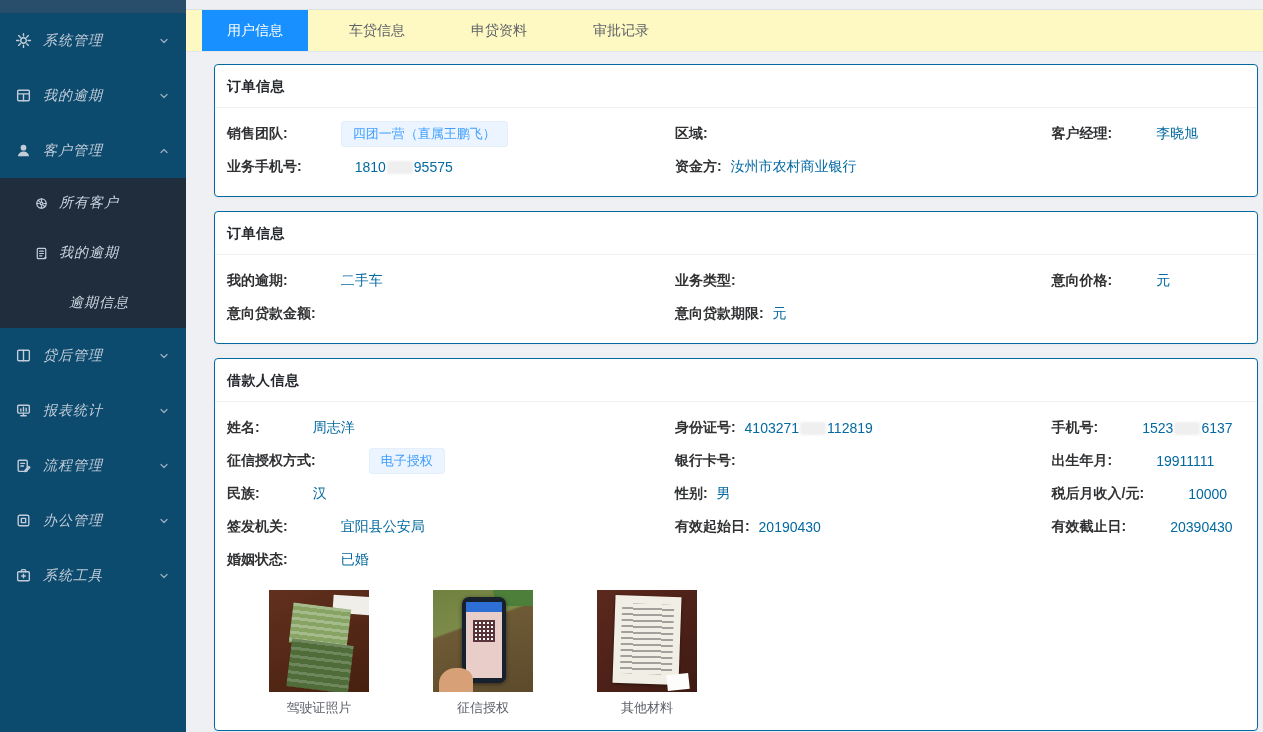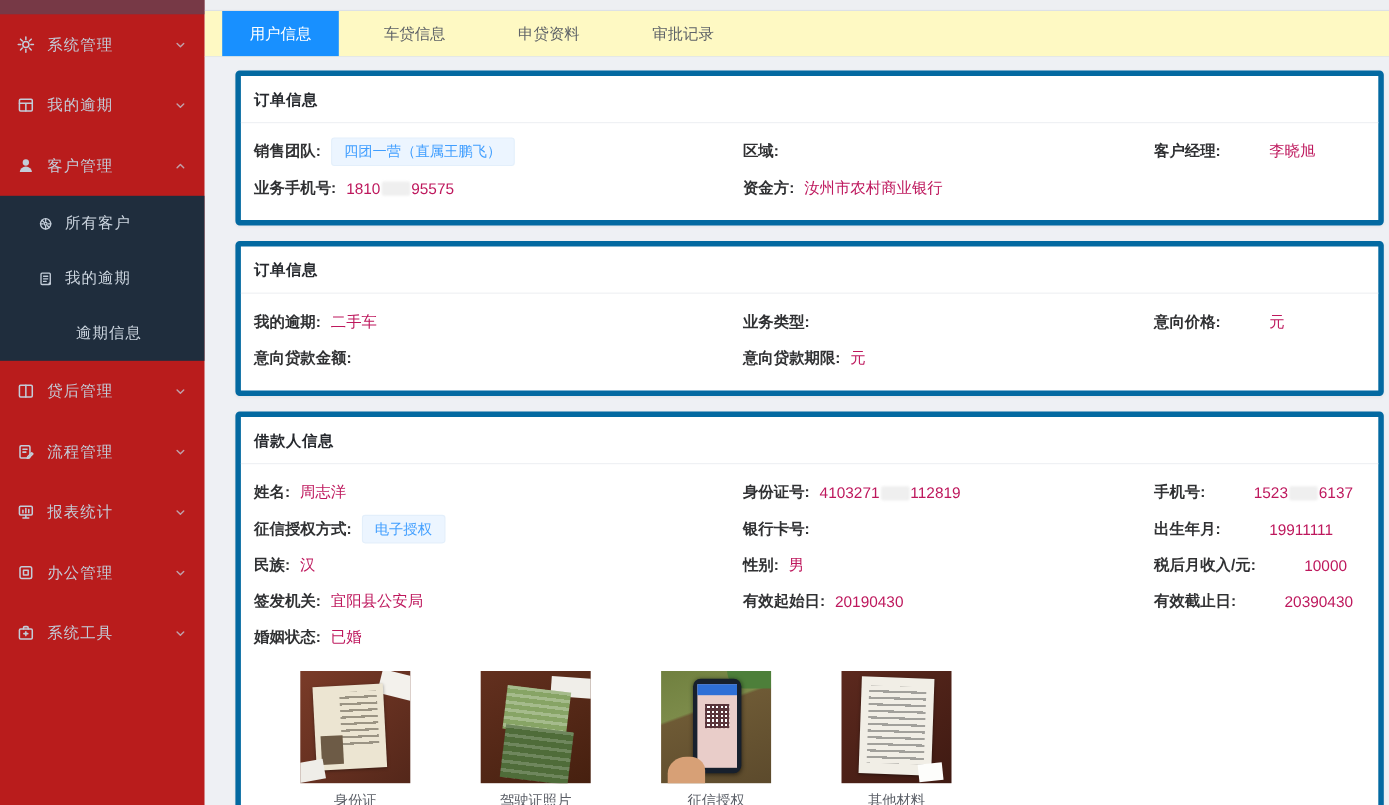--- a/index.html
+++ b/index.html
@@ -1,21 +1,21 @@
 <!DOCTYPE html>
 <html><head>
 <meta charset="utf-8">
 <style>
   * { margin:0; padding:0; box-sizing:border-box; }
   html,body { width:1263px; height:732px; overflow:hidden; }
   body { font-family:"Liberation Sans", sans-serif; background:#eef0f4; }
   .app { display:flex; width:1263px; height:732px; }
 
   
-  aside { width:186px; background:#b91c1c; flex-shrink:0; height:732px; }
+  aside { width:186px; background:#0c4a6e; flex-shrink:0; height:732px;font-style:italic; }
   .side-top { height:13px; background:#42526a; opacity:.55; }
   .sitem { height:55px; display:flex; align-items:center; padding:0 16px 0 14px;
            color:#c3cdd9; font-size:14px; cursor:pointer; }
   .sitem .ic { width:18px; height:18px; display:flex; align-items:center; justify-content:center; }
   .sitem .lab { flex:1; margin-left:11px; letter-spacing:1px; }
   .chev { width:12px; height:12px; opacity:.75; }
   .submenu { background:#1f2d3d; }
   .ssub { height:50px; display:flex; align-items:center; padding-left:33px;
           color:#cdd6e0; font-size:14px; cursor:pointer; }
   .ssub .ic { width:16px; height:16px; display:flex; align-items:center; justify-content:center; }
@@ -24,30 +24,30 @@
   svg.line { fill:none; stroke:#c3cdd9; stroke-width:1.3; stroke-linecap:round; stroke-linejoin:round; }
 
   
   main { flex:1; display:flex; flex-direction:column; height:732px; overflow:hidden; }
   .topstrip { height:10px; background:#edeff2; border-bottom:1px solid #dde1e6; }
   .tabbar { display:flex; padding-left:16px; background:#fef9c3; border-bottom:1px solid #e2e6ea; height:42px; align-items:flex-end;gap:16px; }
   .tab { height:41px; line-height:41px; padding:0 25px; font-size:14px; color:#5f6368; cursor:pointer; }
   .tab.active { background:#1890ff; color:#fff; }
   .content { flex:1; background:#eef0f4; padding:12px 5px 0 28px; overflow:hidden; }
 
-  .card { background:#fff; border:5px solid #0369a1; border-radius:4px;
+  .card { background:#fff; border:1px solid #0369a1; border-radius:4px;
           box-shadow:0 1px 3px rgba(0,0,0,.04); margin-bottom:14px; }
   .card-title { padding:13px 12px 11px; font-size:14px; font-weight:700; color:#26292e;
                 border-bottom:1px solid #eef0f3; letter-spacing:.5px; }
   .card-body { padding:9px 12px 13px; }
   .row { display:flex; height:33px; align-items:center; }
-  .c1 { width:44%; } .c2 { width:37%; } .c3 { width:19%;gap:35px; }
+  .c1 { width:44%;gap:44px; } .c2 { width:37%; } .c3 { width:19%;gap:35px; }
   .field { display:flex; align-items:center; font-size:14px; min-width:0; }
   .lbl { font-weight:700; color:#303133; margin-right:9px; white-space:nowrap; }
-  .val { color:#be185d; white-space:nowrap; }
+  .val { color:#0369a1; white-space:nowrap; }
   .redact { display:inline-block; width:26px; height:13px; background:#efefef;
             border-radius:2px; margin:0 1px; vertical-align:-2px; filter:blur(1px); }
   .tag { background:#ecf5ff; color:#409eff; border:1px solid #e3effb; border-radius:3px;
          font-size:13px; padding:3px 11px; white-space:nowrap; }
 
   
   .shots { display:flex; gap:64px; margin:14px 0 0 42px; }
   .shot { width:100px; }
   .thumb { width:100px; height:102px; position:relative; overflow:hidden; cursor:pointer; }
   .thumb div { position:absolute; }
@@ -180,38 +180,38 @@
       </span>
       <span class="lab">贷后管理</span>
       <svg class="chev line" viewBox="0 0 12 12">
           <polyline points="3,4.5 6,7.5 9,4.5"></polyline>
         </svg>
     </div>
 
     <div class="sitem">
       <span class="ic">
         <svg class="line" width="17" height="17" viewBox="0 0 16 16">
+            <rect x="2.5" y="3" width="11" height="7.5" rx="1"></rect>
+            <path d="M5.5 8.5v-2M8 8.5v-3.5M10.5 8.5v-2.7M8 10.5v2M5.5 13h5"></path>
+          </svg>
+      </span>
+      <span class="lab">报表统计</span>
+      <svg class="chev line" viewBox="0 0 12 12">
+          <polyline points="3,4.5 6,7.5 9,4.5"></polyline>
+        </svg>
+    </div>
+
+    <div class="sitem">
+      <span class="ic">
+        <svg class="line" width="17" height="17" viewBox="0 0 16 16">
             <rect x="3" y="3" width="8.5" height="10.5" rx="1"></rect>
             <path d="M5.5 6h3.5M5.5 8.5h2.5M9.5 12.5l3.5-3.5 1 1-3.5 3.5-1.3.3z"></path>
           </svg>
       </span>
       <span class="lab">流程管理</span>
-      <svg class="chev line" viewBox="0 0 12 12">
-          <polyline points="3,4.5 6,7.5 9,4.5"></polyline>
-        </svg>
-    </div>
-
-    <div class="sitem">
-      <span class="ic">
-        <svg class="line" width="17" height="17" viewBox="0 0 16 16">
-            <rect x="2.5" y="3" width="11" height="7.5" rx="1"></rect>
-            <path d="M5.5 8.5v-2M8 8.5v-3.5M10.5 8.5v-2.7M8 10.5v2M5.5 13h5"></path>
-          </svg>
-      </span>
-      <span class="lab">报表统计</span>
       <svg class="chev line" viewBox="0 0 12 12">
           <polyline points="3,4.5 6,7.5 9,4.5"></polyline>
         </svg>
     </div>
 
     <div class="sitem">
       <span class="ic">
         <svg class="line" width="17" height="17" viewBox="0 0 16 16">
             <rect x="3" y="3" width="10" height="10" rx="1.5"></rect>
             <rect x="6" y="6" width="4" height="4"></rect>
@@ -373,31 +373,20 @@
           </div>
           <div class="row">
             <div class="field c1">
               <span class="lbl">婚姻状态:</span>
               <span class="val">已婚</span>
             </div>
             <div class="field c3"></div>
           </div>
 
           <div class="shots">
-            <div class="shot">
-              <div class="thumb t1">
-                <div class="paper"></div>
-                <div class="card1">
-                    <div class="lines"></div>
-                    <div class="por"></div>
-                  </div>
-                <div class="paper2"></div>
-              </div>
-              <div class="cap">身份证</div>
-            </div>
             <div class="shot">
               <div class="thumb t2">
                 <div class="paper"></div>
                 <div class="bk1"></div>
                 <div class="bk2"></div>
               </div>
               <div class="cap">驾驶证照片</div>
             </div>
             <div class="shot">
               <div class="thumb t3">

